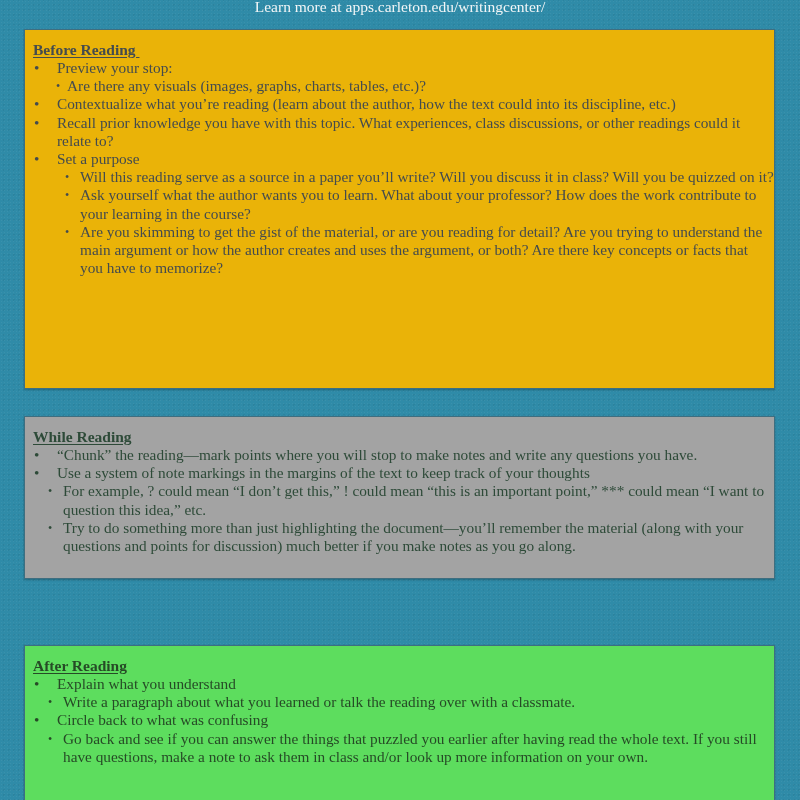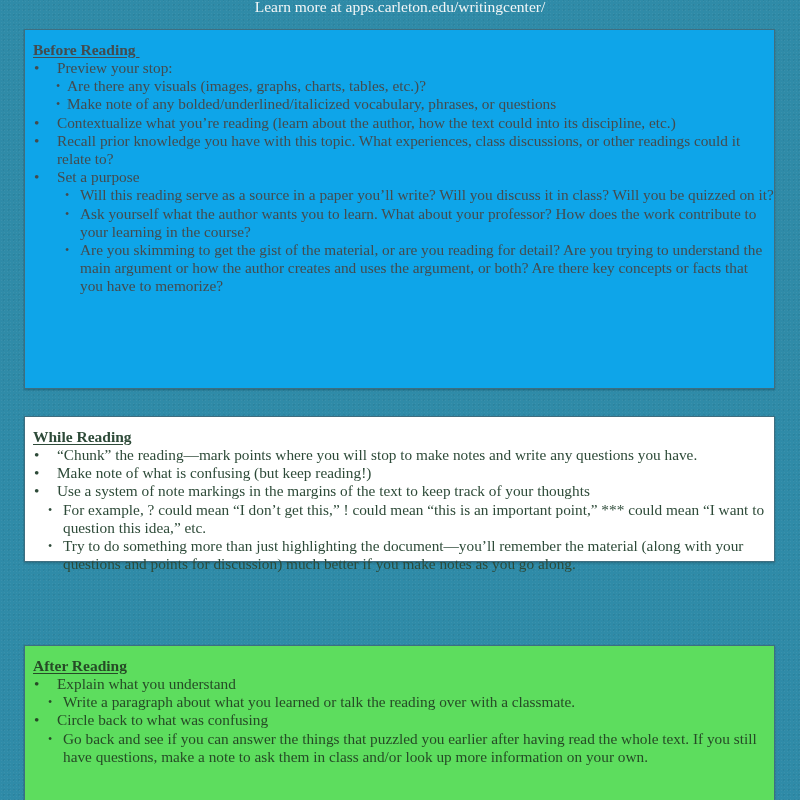--- a/index.html
+++ b/index.html
@@ -21,22 +21,22 @@
   }
   .panel {
     position: absolute; left: 24px; width: 751px;
     border: 1px solid #3e6e80;
     box-shadow: 0 1px 2px rgba(0,0,0,0.25);
     box-sizing: border-box;
     padding: 11px 0 0 8px;
     font-family: "Liberation Serif", serif;
     font-size: 15.3px; line-height: 18.2px;
   }
-  .panel-before { top: 29px; height: 360px; background: #0ea5e9; color: #444b4e; }
-  .panel-while  { top: 416px; height: 146px; background: #ffffff; color: #2d4a38; }
+  .panel-before { top: 29px; height: 360px; background: #eab308; color: #444b4e; }
+  .panel-while  { top: 416px; height: 163px; background: #a3a3a3; color: #2d4a38; }
   .panel-after  { top: 645px; height: 170px; background: #5ddd5e; color: #264a26; }
   .heading {
     font-weight: bold; text-decoration: underline; text-underline-offset: 2px;
     font-size: 15.5px; line-height: 18px; margin: 0; white-space: pre;
   }
   ul { margin: 0; padding: 0; list-style: none; }
   li { position: relative; }
   ul.lvl1 > li { padding-left: 24px; }
   ul.lvl1 > li::before {
     content: "•"; position: absolute; left: 1px; top: 0;
@@ -53,41 +53,39 @@
 
 <div class="header-link">Learn more at apps.carleton.edu/writingcenter/</div>
 
 <section class="panel panel-before">
   <h2 class="heading">Before Reading </h2>
   <ul class="lvl1">
     <li>
       <span>Preview your stop:</span>
       <ul class="lvl2a" style="margin-left:-1px">
         <li>Are there any visuals (images, graphs, charts, tables, etc.)?</li>
-        <li>Make note of any bolded/underlined/italicized vocabulary, phrases, or questions</li>
       </ul>
     </li>
     <li>Contextualize what you’re reading (learn about the author, how the text could into its discipline, etc.)</li>
     <li>Recall prior knowledge you have with this topic. What experiences, class discussions, or other readings could it relate to?</li>
     <li>
       <span>Set a purpose</span>
       <ul class="lvl2b">
         <li>Will this reading serve as a source in a paper you’ll write? Will you discuss it in class? Will you be quizzed on it?</li>
         <li>Ask yourself what the author wants you to learn. What about your professor? How does the work contribute to your learning in the course?</li>
         <li>Are you skimming to get the gist of the material, or are you reading for detail? Are you trying to understand the main argument or how the author creates and uses the argument, or both? Are there key concepts or facts that you have to memorize?</li>
       </ul>
     </li>
   </ul>
 </section>
 
 <section class="panel panel-while">
   <h2 class="heading">While Reading</h2>
   <ul class="lvl1">
     <li>“Chunk” the reading—mark points where you will stop to make notes and write any questions you have.</li>
-    <li>Make note of what is confusing (but keep reading!)</li>
     <li>
       <span>Use a system of note markings in the margins of the text to keep track of your thoughts</span>
       <ul class="lvl2c" style="margin-left:-9px">
         <li>For example, ? could mean “I don’t get this,” ! could mean “this is an important point,” *** could mean “I want to question this idea,” etc.</li>
         <li>Try to do something more than just highlighting the document—you’ll remember the material (along with your questions and points for discussion) much better if you make notes as you go along.</li>
       </ul>
     </li>
   </ul>
 </section>
 

